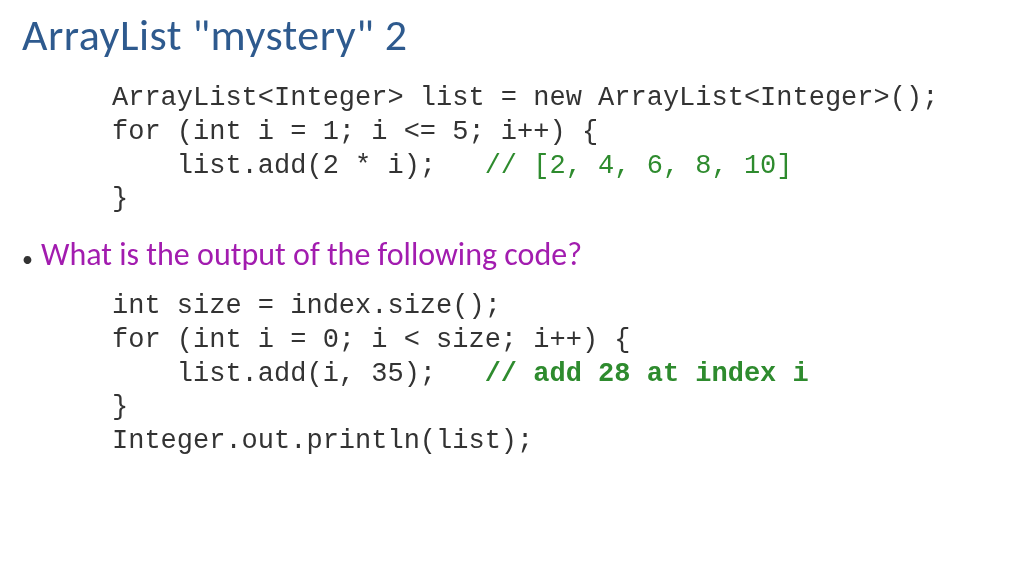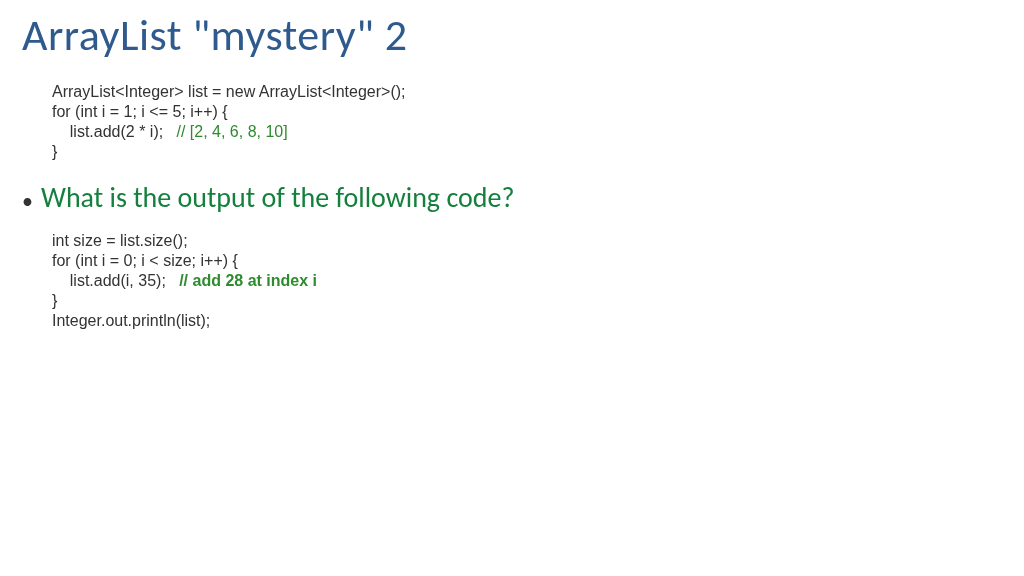--- a/index.html
+++ b/index.html
@@ -12,47 +12,47 @@
     background: #ffffff;
   }
   .title {
     font-size: 44px;
     font-weight: 300;
     color: #2E5A8E;
     padding: 8px 22px 12px 22px;
     letter-spacing: 0.5px;
   }
   .code-block {
-    font-family: Liberation Sans, sans-serif;
-    font-size: 16px;
+    font-family: Liberation Mono, monospace;
+    font-size: 27px;
     line-height: 1.25;
     color: #333;
     white-space: pre;
-    margin-left: 52px;
+    margin-left: 112px;
     margin-top: 8px;
     margin-bottom: 18px;
   }
   .bullet-row {
     display: flex;
     align-items: baseline;
     margin-left: 22px;
     margin-top: 10px;
     margin-bottom: 16px;
   }
   .bullet-dot {
     font-size: 22px;
     color: #333;
     margin-right: 8px;
     line-height: 1;
     position: relative;
     top: 2px;
   }
   .bullet-text {
-    font-size: 28px;
-    color: #15803d;
+    font-size: 32px;
+    color: #a21caf;
     font-weight: 400;
   }
   .k  { color: #333; }     
   .c  { color: #2E8B2E; }  
   .cb { color: #2E8B2E; font-weight: bold; }
 </style>
 </head>
 <body>
 
 <div class="slide">
@@ -62,19 +62,19 @@
   <div class="code-block"><span class="k">ArrayList&lt;Integer&gt; list = new ArrayList&lt;Integer&gt;();</span>
 <span class="k">for (int i = 1; i &lt;= 5; i++) {</span>
 <span class="k">    list.add(2 * i);</span><span class="c">   // [2, 4, 6, 8, 10]</span>
 <span class="k">}</span></div>
 
   <div class="bullet-row">
     <span class="bullet-dot">•</span>
     <span class="bullet-text">What is the output of the following code?</span>
   </div>
 
-  <div class="code-block"><span class="k">int size = list.size();</span>
+  <div class="code-block"><span class="k">int size = index.size();</span>
 <span class="k">for (int i = 0; i &lt; size; i++) {</span>
 <span class="k">    list.add(i, 35);</span><span class="cb">   // add 28 at index i</span>
 <span class="k">}</span>
 <span class="k">Integer.out.println(list);</span></div>
 
 </div>
 
 </body></html>

